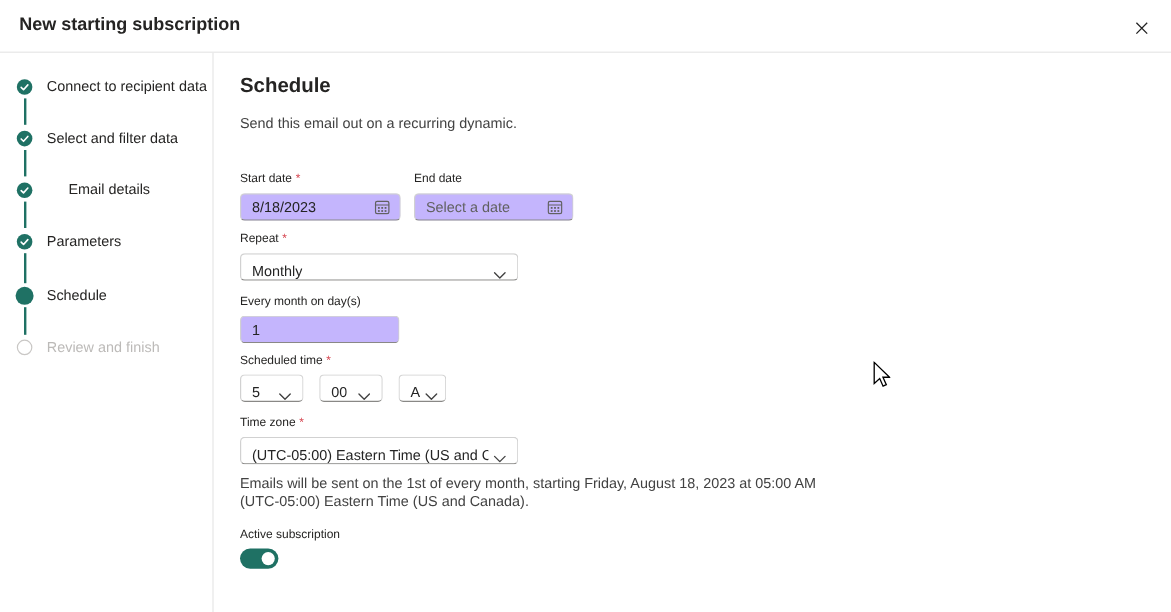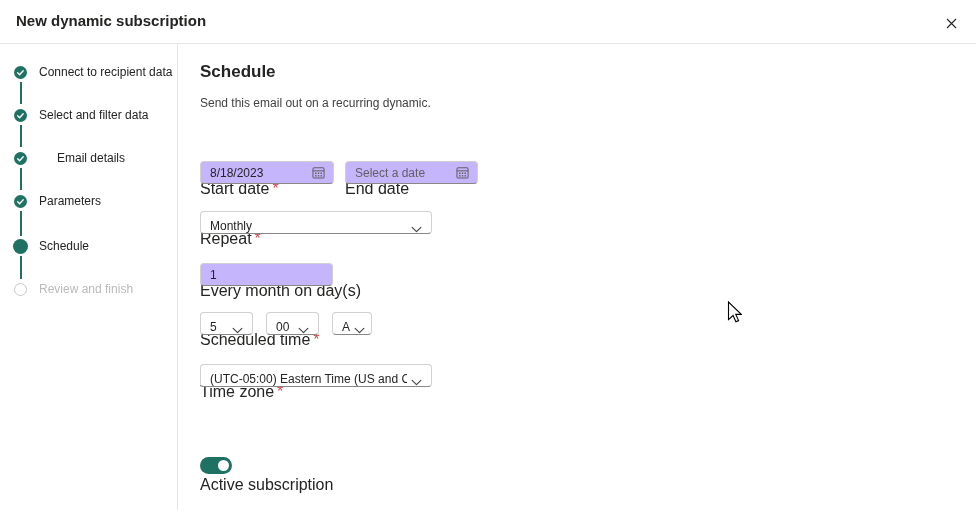--- a/index.html
+++ b/index.html
@@ -18,21 +18,21 @@
   .step-circle.completed { background: var(--teal); display: flex; align-items: center; justify-content: center; }
   .step-circle.current { width: 15px; height: 15px; left: 13px; background: var(--teal); }
   .step-circle.upcoming { background: #fff; border: 1px solid #c9c7c5; }
   .step-label { position: absolute; left: 39px; font-size: 12px; color: #252423; white-space: nowrap; }
   .step-label.upcoming { color: #bcbab8; }
   .connector { position: absolute; left: 20px; width: 2px; background: var(--teal); }
 
   
   .heading { position: absolute; left: 200px; top: 62px; font-size: 17px; font-weight: 600; color: #252423; }
   .desc { position: absolute; left: 200px; top: 96px; font-size: 12px; color: #424242; }
-  .fld-label { position: absolute; font-size: 16px; color: #252423; white-space: nowrap; margin-top: 36px; }
+  .fld-label { position: absolute; font-size: 10px; color: #252423; white-space: nowrap; }
   .req { color: #d64550; margin-left: 3px; }
 
   .tbox { position: absolute; height: 23px; border: 1px solid #d1d1d1; border-bottom-color: #898886; border-radius: 4px; background: #c4b5fd; display: flex; align-items: center; }
   .tbox input { border: none; outline: none; background: transparent; font-family: "Liberation Sans", sans-serif; font-size: 12px; color: #242424; width: 100%; padding: 0 6px 0 9px; }
   .tbox input::placeholder { color: #616161; opacity: 1; }
   .tbox .cal { flex: 0 0 auto; margin-right: 8px; display: flex; cursor: pointer; }
 
   .dropdown { position: absolute; height: 23px; border: 1px solid #d1d1d1; border-bottom-color: #898886; border-radius: 4px; background: #fff; display: flex; align-items: flex-end; justify-content: space-between; cursor: pointer; }
   .dropdown .dd-text { font-size: 12px; color: #242424; padding-left: 9px; white-space: nowrap; overflow: hidden; }
   .dropdown .chev { flex: 0 0 auto; margin: 0 9px 0 4px; display: flex; }
@@ -44,21 +44,21 @@
   .toggle .knob { position: absolute; top: 3px; left: 18px; width: 11px; height: 11px; border-radius: 50%; background: #fff; }
 
   .cursor { position: absolute; left: 727px; top: 301px; pointer-events: none; }
 </style>
 </head>
 <body>
 
 <div class="dialog" style="--teal:#1f7164;">
 
   <div class="header">
-    <div class="title">New dynamic subscription</div>
+    <div class="title">New starting subscription</div>
     <button class="close-btn">
       <span style="display:flex;">
         <svg width="11" height="11" viewBox="0 0 11 11">
             <path d="M1 1 L10 10 M10 1 L1 10" stroke="#242424" stroke-width="1.1" fill="none"></path>
           </svg>
       </span>
     </button>
   </div>
 
   <div class="sidebar">
@@ -192,20 +192,24 @@
   <span class="fld-label" style="left:200px;top:347px;"><span>Time zone</span><span class="req">*</span></span>
   <div class="dropdown" style="left:200px;top:364px;width:232px;">
     <span class="dd-text">(UTC-05:00) Eastern Time (US and Canada)</span>
     <span class="chev">
         <svg width="11" height="7" viewBox="0 0 12 8">
           <polyline points="1,1.5 6,6.5 11,1.5" fill="none" stroke="#424242" stroke-width="1.3" stroke-linecap="round" stroke-linejoin="round"></polyline>
         </svg>
       </span>
   </div>
 
+  <div class="summary">
+    <span>Emails will be sent on the 1st of every month, starting Friday, August 18, 2023 at 05:00 AM</span>
+    <span>(UTC-05:00) Eastern Time (US and Canada).</span>
+  </div>
 
   <span class="fld-label" style="left:200px;top:440px;">Active subscription</span>
   <div class="toggle" role="switch" aria-checked="true">
     <div class="knob"></div>
   </div>
 
   <svg class="cursor" width="15" height="22" viewBox="0 0 15 22">
     <polygon points="1.5,1 1.5,18.6 6.1,14.5 8.9,20.8 11.6,19.6 8.8,13.4 14.3,13.4" fill="#ffffff" stroke="#000000" stroke-width="1.1" stroke-linejoin="miter"></polygon>
   </svg>
 

